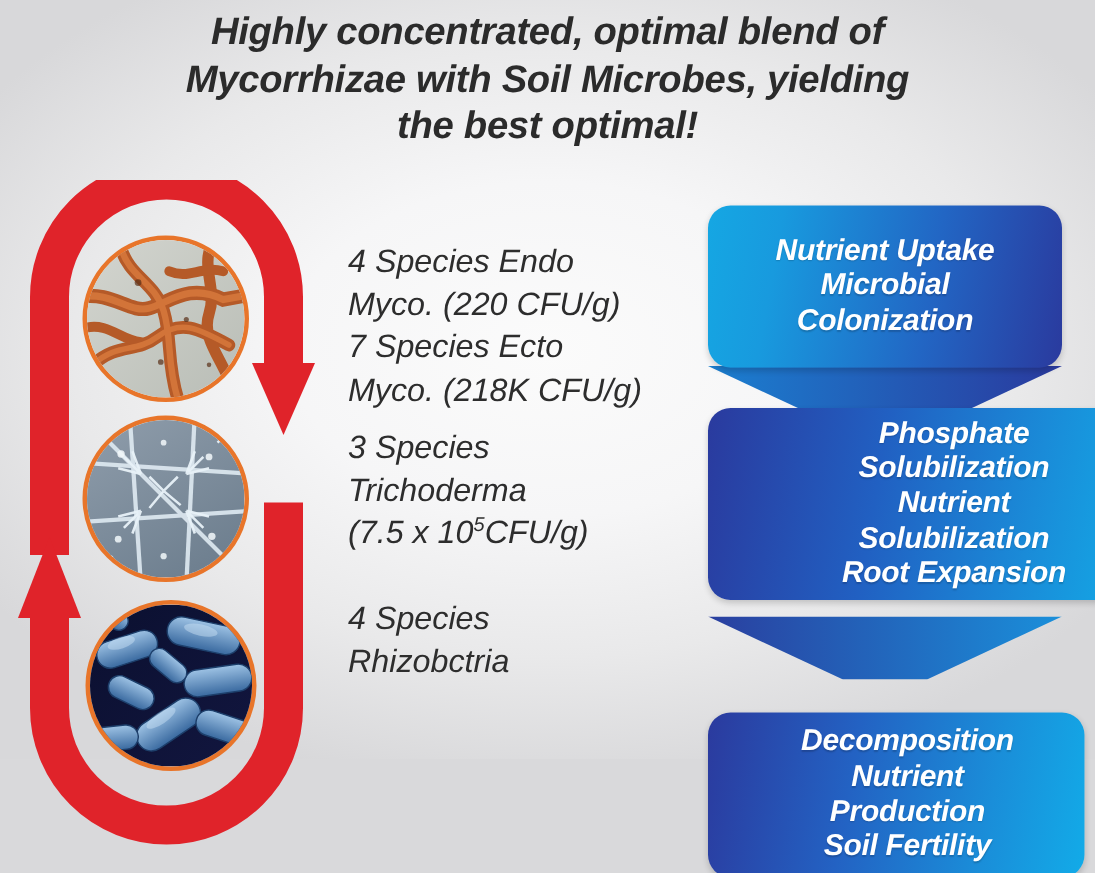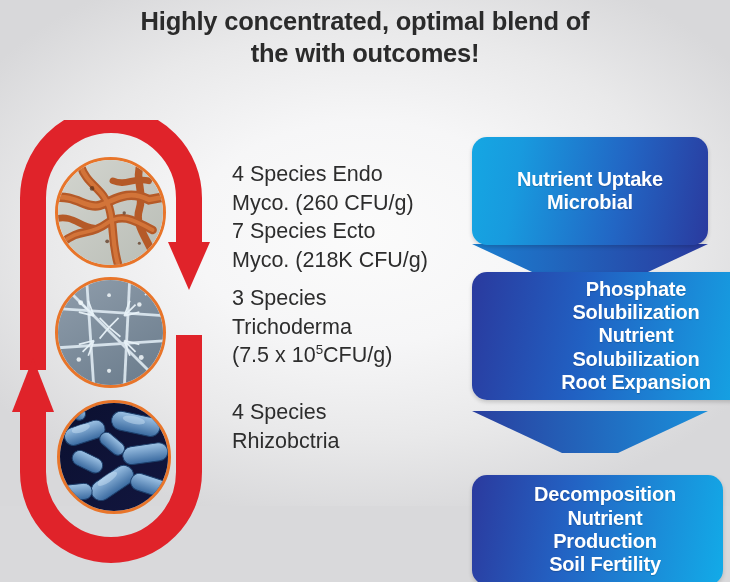--- a/index.html
+++ b/index.html
@@ -5,20 +5,21 @@
   html,body{margin:0;padding:0;}
   body{
     width:730px;height:582px;overflow:hidden;
     font-family:"Liberation Sans","DejaVu Sans",sans-serif;
     background:#d9d9db;
   }
   #stage{
     position:relative;width:730px;height:506px;
     background:
       radial-gradient(ellipse 62% 58% at 50% 46%, #fbfbfb 0%, #f6f6f7 38%, #e9e9ea 70%, #d8d8da 100%);
+    font-style: italic;
   }
 
   
   #title{
     position:absolute;left:50px;top:6px;width:630px;
     text-align:center;
     font-size:25.5px;font-weight:bold;line-height:1.24;
     color:#2b2b2b;letter-spacing:-0.2px;
   }
   #title .tline{display:block;}
@@ -74,21 +75,22 @@
   #conn1{top:244px;}
   #conn2{top:411px;}
 </style>
 </head>
 <body>
 
 <div id="stage">
 
   <div id="title">
     <span class="tline">Highly concentrated, optimal blend of</span>
-    <span class="tline">the with outcomes!</span>
+    <span class="tline">Mycorrhizae with Soil Microbes, yielding</span>
+    <span class="tline">the best optimal!</span>
   </div>
 
   <svg id="loop" viewBox="0 0 235 460">
 
     <path d="M 33 250
              L 33 78
              A 78 78 0 0 1 189 78
              L 189 125" fill="none" stroke="#e0232a" stroke-width="26" stroke-linecap="butt"></path>
     <polygon points="168,122 210,122 189,170" fill="#e0232a"></polygon>
 
@@ -192,21 +194,21 @@
       <g fill="#cfe4f6" opacity=".45">
         <ellipse cx="22" cy="27" rx="10" ry="4" transform="rotate(-18 22 27)"></ellipse>
         <ellipse cx="78" cy="18" rx="12" ry="4" transform="rotate(12 78 18)"></ellipse>
         <ellipse cx="50" cy="80" rx="12" ry="4" transform="rotate(-34 50 80)"></ellipse>
       </g>
     </svg>
   </div>
 
   <div class="txtblock" id="txt1">
     <span class="l">4 Species Endo</span>
-    <span class="l">Myco. (260 CFU/g)</span>
+    <span class="l">Myco. (220 CFU/g)</span>
     <span class="l">7 Species Ecto</span>
     <span class="l">Myco. (218K CFU/g)</span>
   </div>
 
   <div class="txtblock" id="txt2">
     <span class="l">3 Species</span>
     <span class="l">Trichoderma</span>
     <span class="l"><span>(7.5 x 10</span><sup>5</sup><span>CFU/g)</span></span>
   </div>
 
@@ -232,20 +234,21 @@
           <stop offset="1" stop-color="#1a8fda"></stop>
       </linearGradient>
     </defs>
     <polygon points="0,0 236,0 146,42 90,42" fill="url(#cg2)"></polygon>
   </svg>
 
   <div class="bluebox" id="box1">
     <div>
       <span class="l">Nutrient Uptake</span>
       <span class="l">Microbial</span>
+      <span class="l">Colonization</span>
     </div>
   </div>
 
   <div class="bluebox" id="box2">
     <div>
       <span class="l">Phosphate</span>
       <span class="l">Solubilization</span>
       <span class="l">Nutrient</span>
       <span class="l">Solubilization</span>
       <span class="l">Root Expansion</span>

